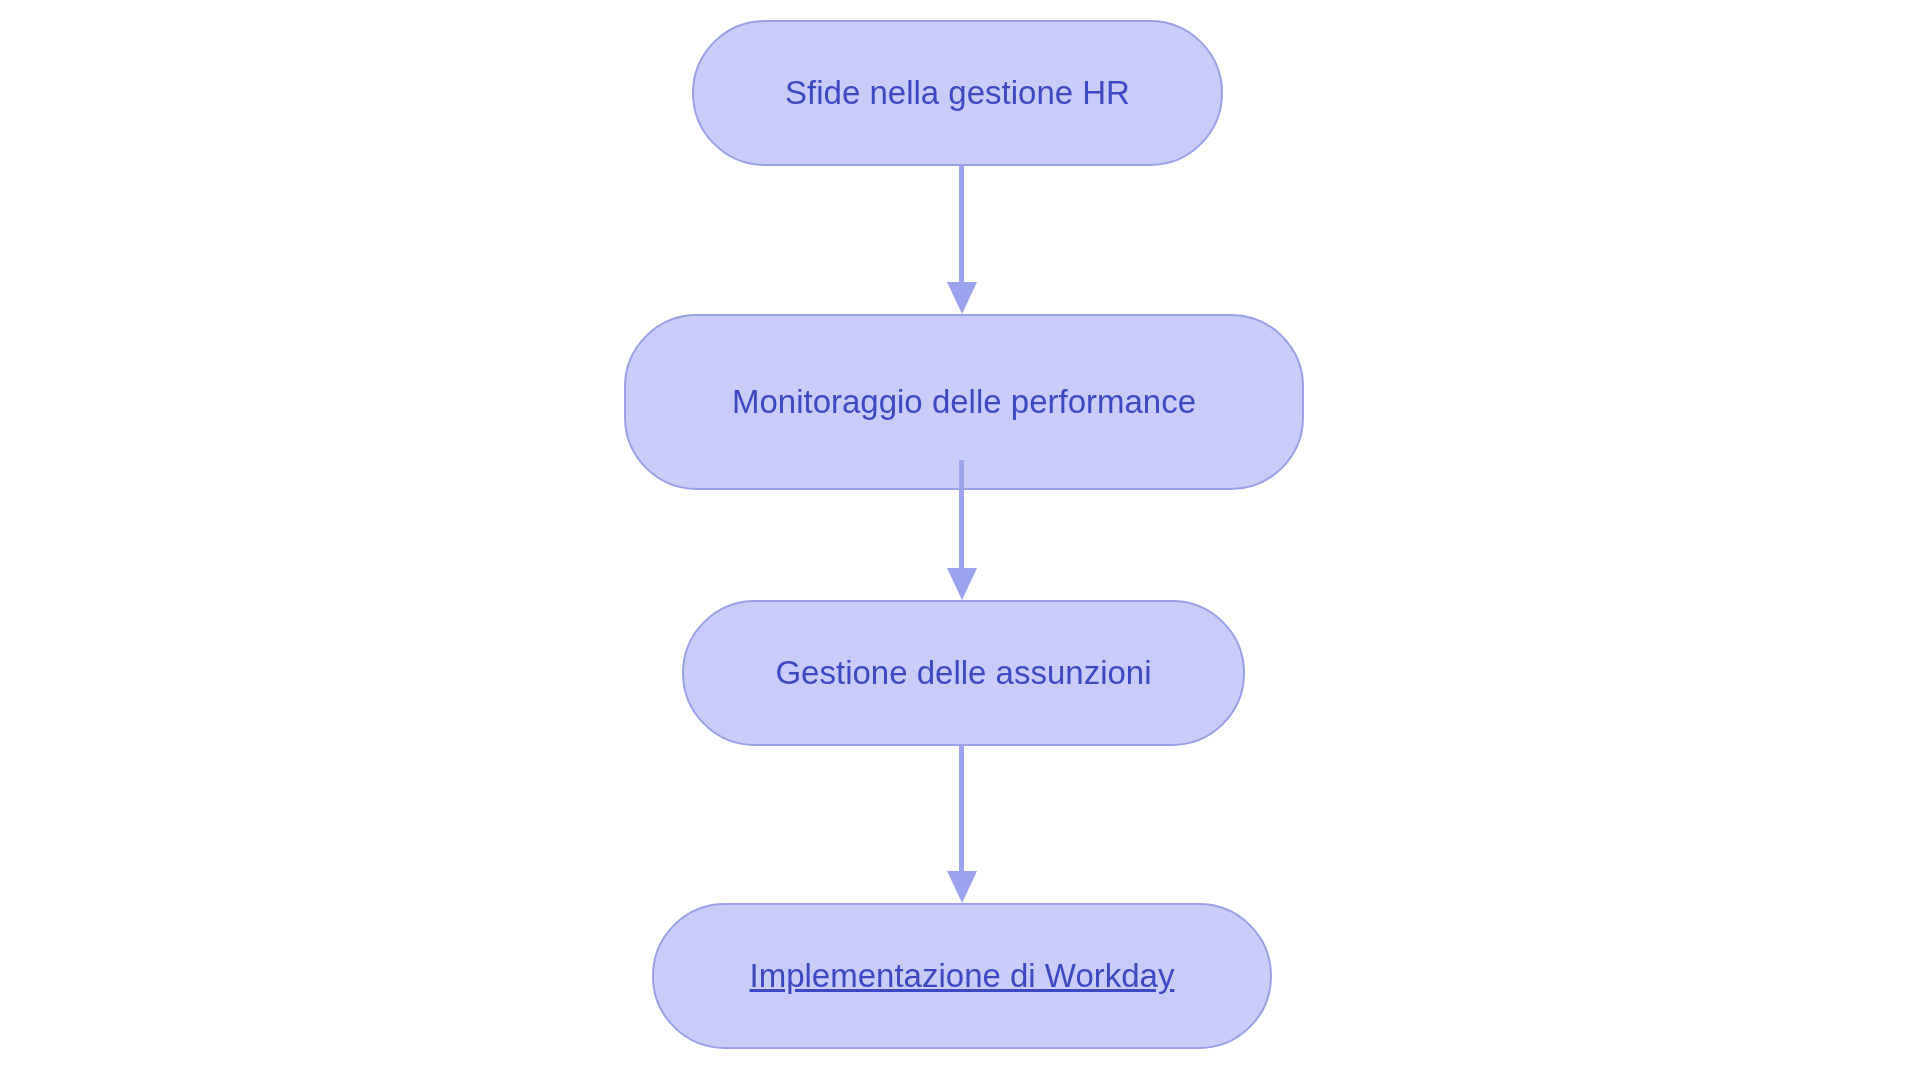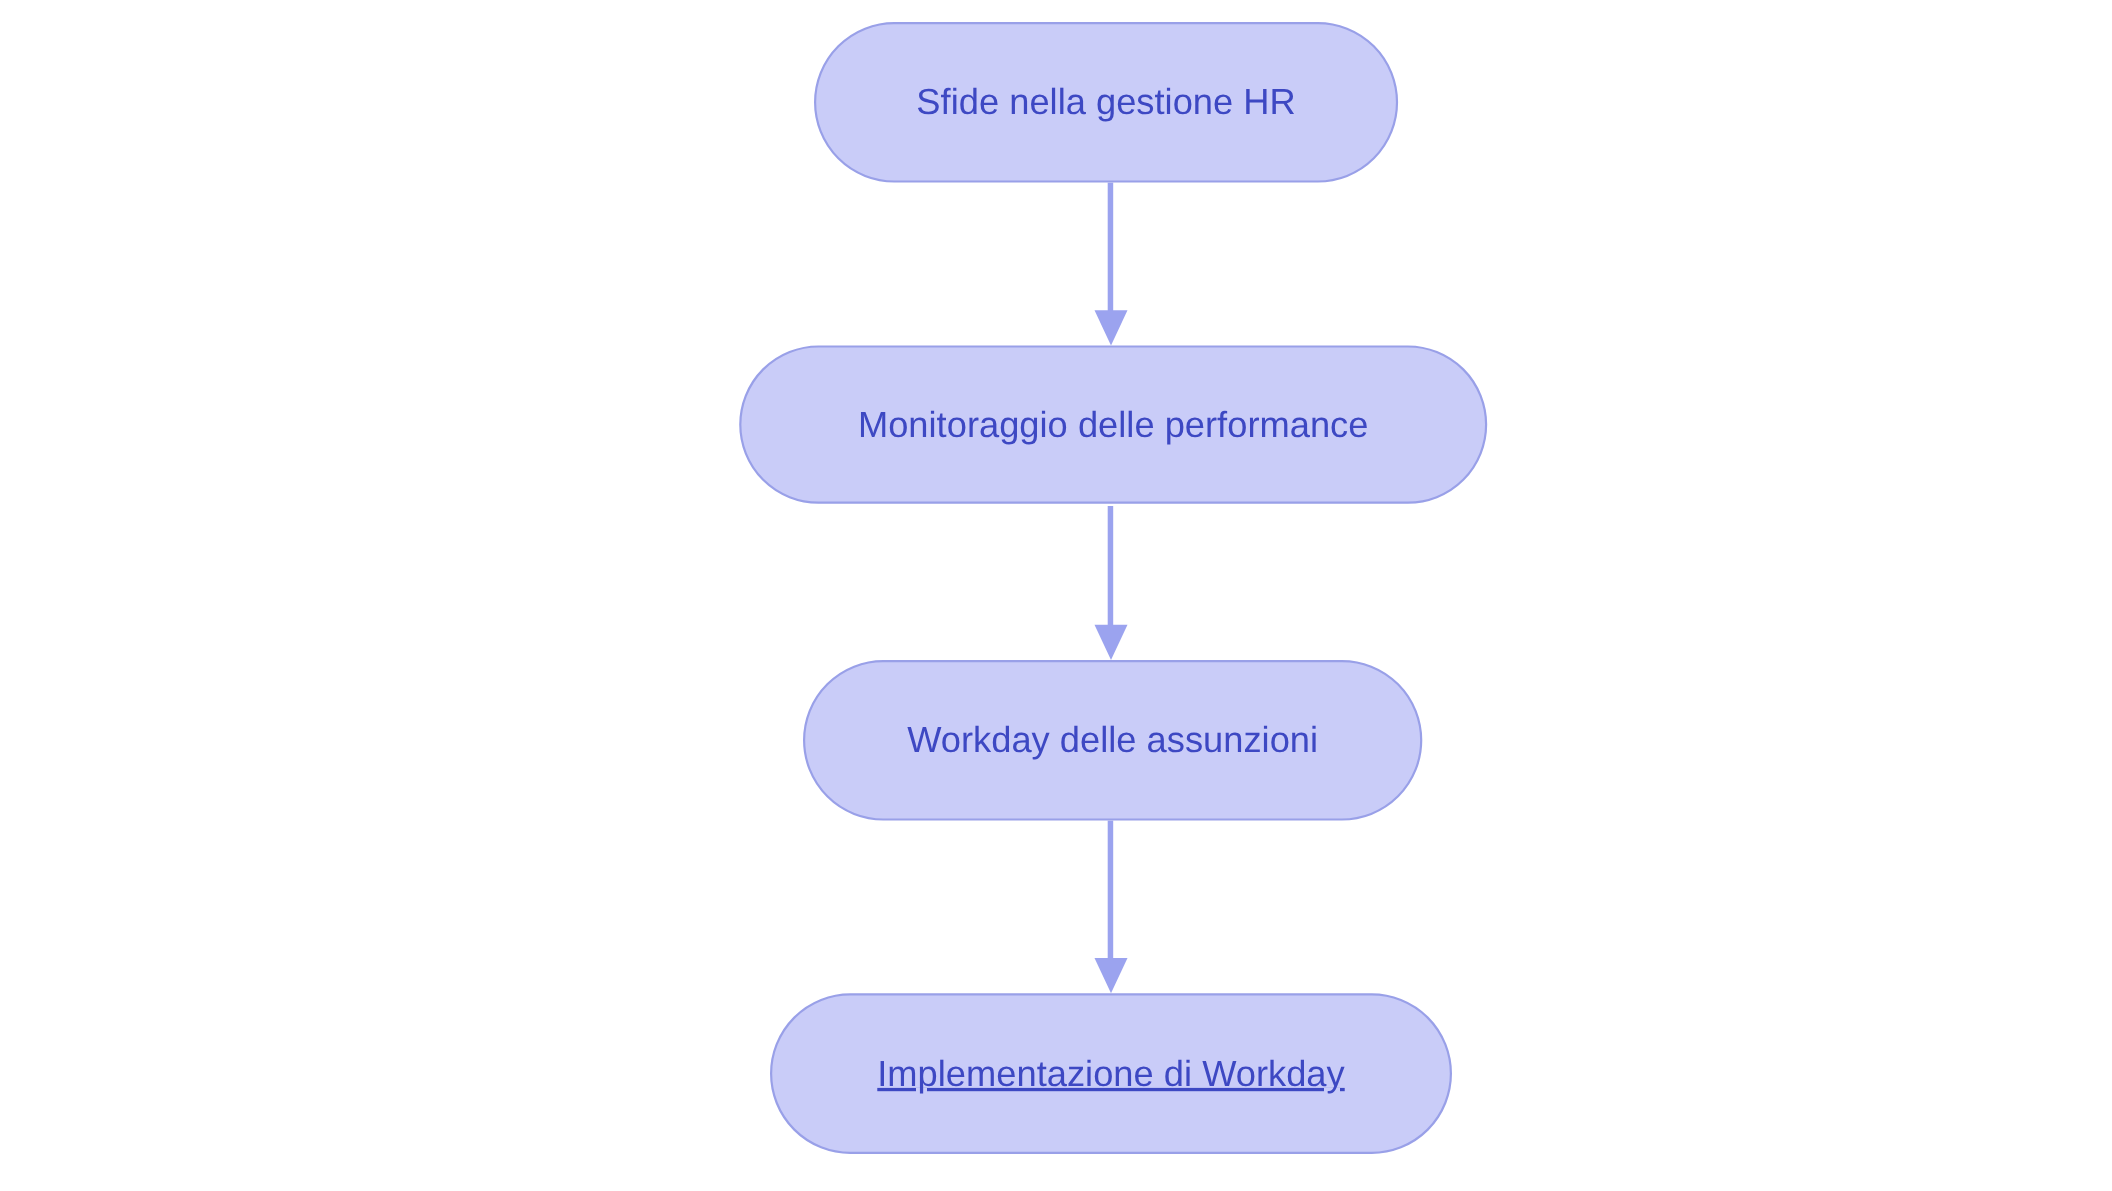--- a/index.html
+++ b/index.html
@@ -10,38 +10,38 @@
     --arrow:#9ba3ef;
   }
   html,body{margin:0;padding:0;}
   body{
     width:1920px;height:1083px;
     background:var(--bg);
     font-family:"Liberation Sans", sans-serif;
     position:relative;
     overflow:hidden;
   }
-  .canvas{position:absolute;inset:0;margin-left:48px;}
+  .canvas{position:absolute;inset:0;}
   .node{
     position:absolute;
     box-sizing:border-box;
     background:var(--node-fill);
     border:2.5px solid var(--node-border);
     border-radius:73px;
     display:flex;
     align-items:center;
     justify-content:center;
     color:var(--text);
     font-size:33px;
     line-height:1.2;
     text-align:center;
     white-space:nowrap;
   }
   .node-1{left:692px;top:20px;width:531px;height:146px;}
-  .node-2{left:624px;top:314px;width:680px;height:144px;}
+  .node-2{left:624px;top:314px;width:680px;height:176px;}
   .node-3{left:682px;top:600px;width:563px;height:146px;}
   .node-4{left:652px;top:903px;width:620px;height:146px;text-decoration:underline;}
 
   .arrow{position:absolute;}
   .arrow .stem{
     position:absolute;
     left:0;
     width:5px;
     background:var(--arrow);
   }
@@ -82,21 +82,21 @@
   <div class="node node-2">
     <span>Monitoraggio delle performance</span>
   </div>
 
   <div class="arrow arrow-2">
     <div class="stem"></div>
     <div class="head"></div>
   </div>
 
   <div class="node node-3">
-    <span>Workday delle assunzioni</span>
+    <span>Gestione delle assunzioni</span>
   </div>
 
   <div class="arrow arrow-3">
     <div class="stem"></div>
     <div class="head"></div>
   </div>
 
   <div class="node node-4">
     <span>Implementazione di Workday</span>
   </div>

